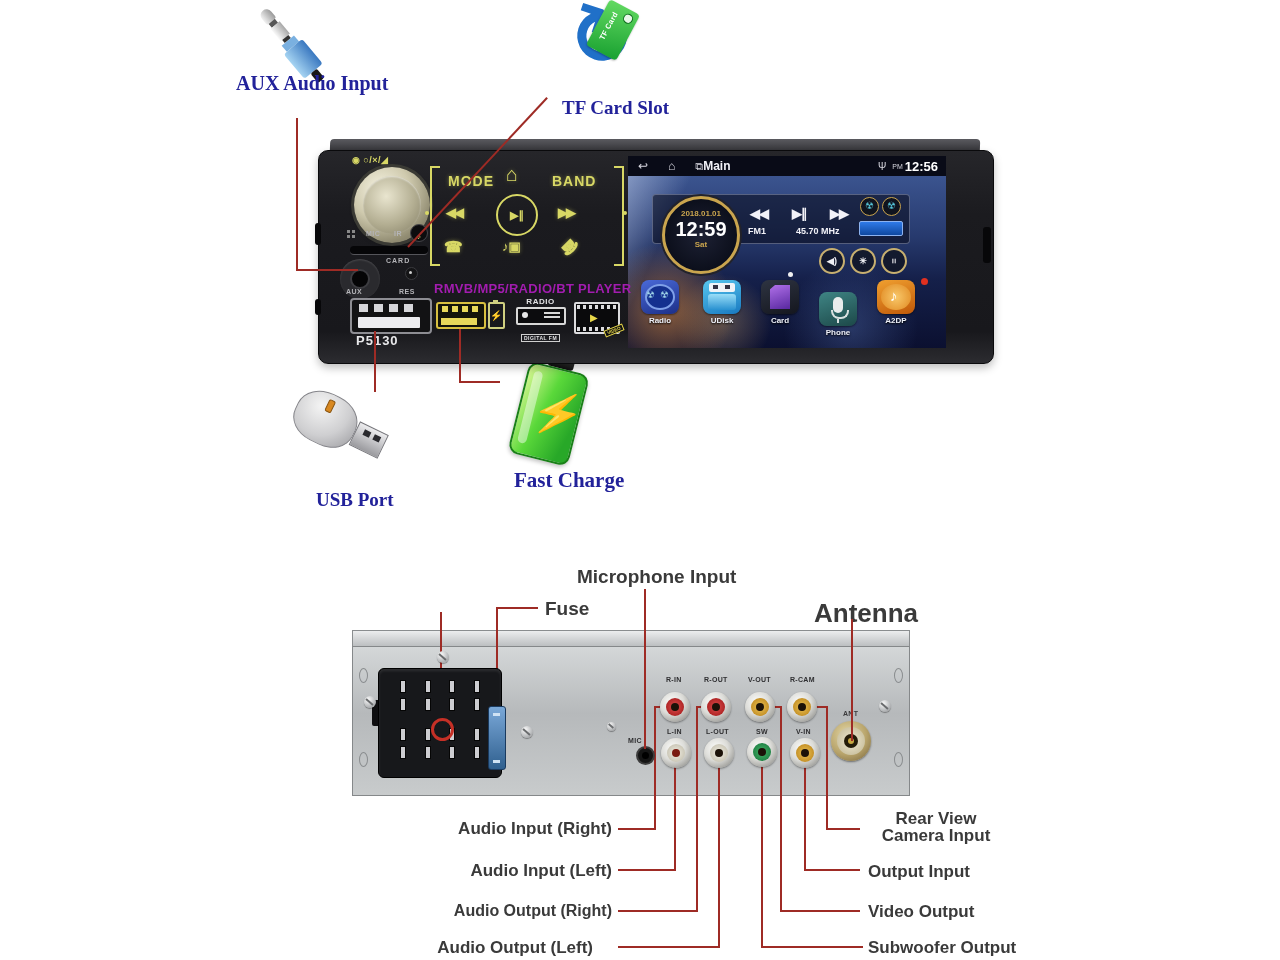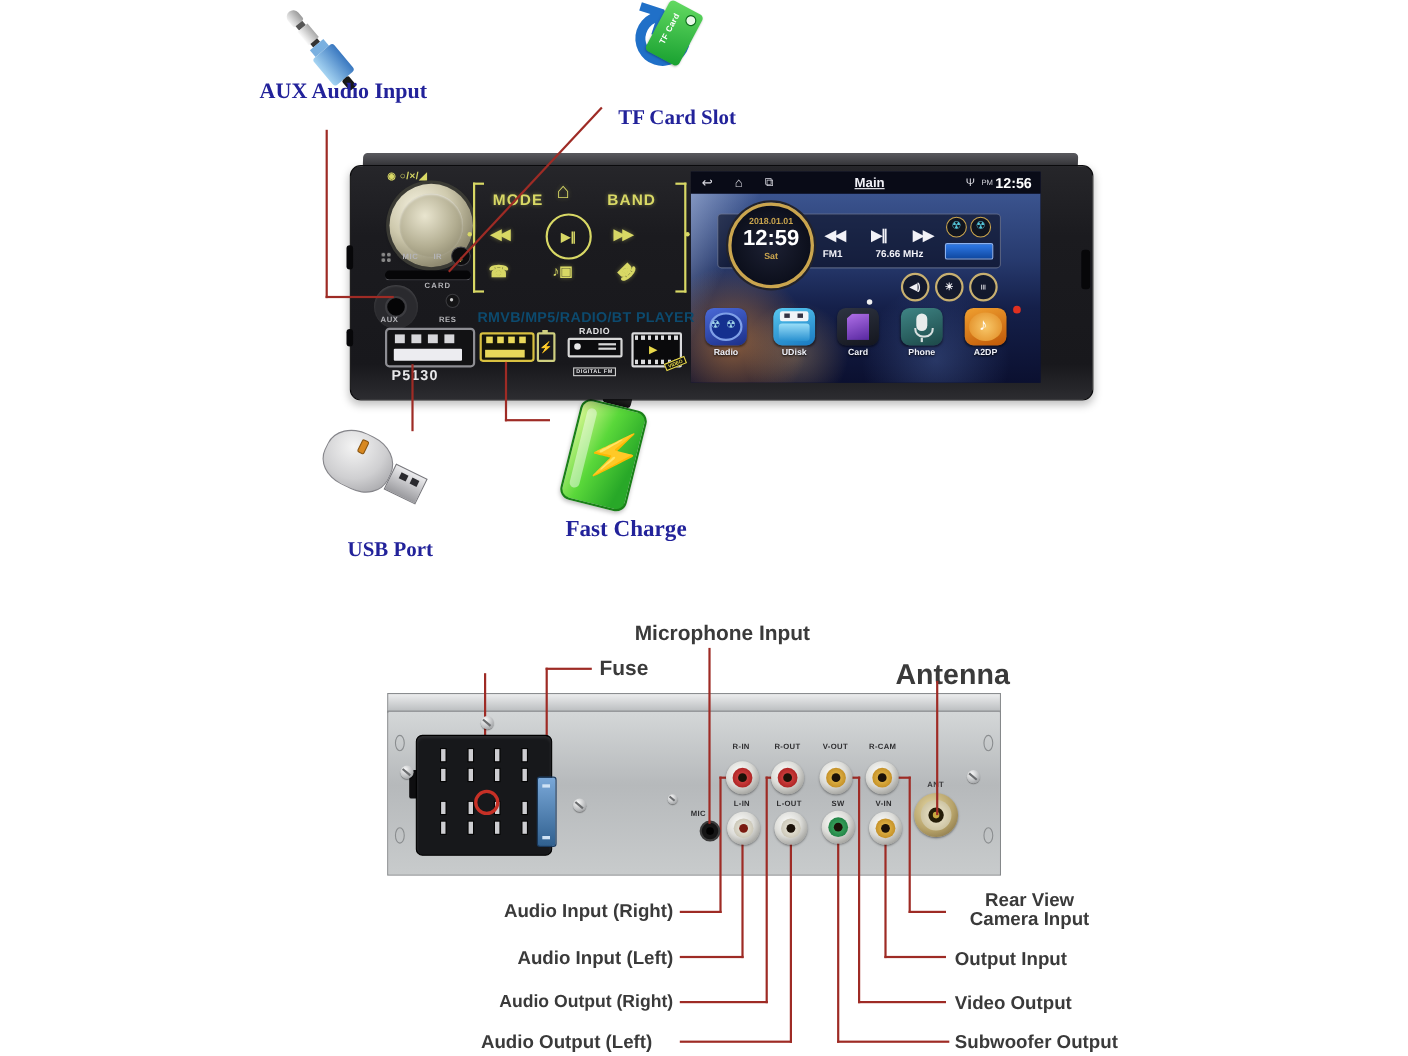--- a/index.html
+++ b/index.html
@@ -48,21 +48,21 @@
   #screen{position:absolute;left:628px;top:156px;width:318px;height:192px;z-index:21;overflow:hidden;background:#0c1130;}
   #sbar{position:absolute;left:0;top:0;width:100%;height:20px;background:rgba(8,10,18,.82);display:flex;align-items:center;color:#d8d8e0;z-index:5;}
   #city{position:absolute;left:0;top:20px;width:100%;height:172px;
     background:
       radial-gradient(circle at 12% 78%,rgba(240,150,60,.55),transparent 22%),
       radial-gradient(circle at 30% 85%,rgba(250,200,120,.3),transparent 18%),
       radial-gradient(circle at 70% 88%,rgba(120,160,240,.25),transparent 25%),
       linear-gradient(115deg,rgba(190,205,235,.55) 0%,transparent 16%),
       linear-gradient(180deg,#3b548f 0%,#273a6e 35%,#15204a 60%,#0b1030 100%);}
   #mediaPanel{position:absolute;left:24px;top:38px;width:256px;height:48px;background:rgba(8,10,24,.55);border:1px solid rgba(150,160,190,.5);border-radius:4px;z-index:6;}
-  #clock{position:absolute;left:34px;top:28px;width:72px;height:72px;border-radius:50%;border:3px solid #caa54e;background:radial-gradient(circle,#1d2134,#0b0e1a 75%);box-shadow:0 0 0 2px #23232a;z-index:7;text-align:center;color:#caa54e;}
+  #clock{position:absolute;left:34px;top:40px;width:72px;height:72px;border-radius:50%;border:3px solid #caa54e;background:radial-gradient(circle,#1d2134,#0b0e1a 75%);box-shadow:0 0 0 2px #23232a;z-index:7;text-align:center;color:#caa54e;}
   .transport{position:absolute;color:#f2f2f8;font:700 13px "Liberation Sans",sans-serif;letter-spacing:-1px;z-index:7;}
   #fanBox{position:absolute;left:230px;top:41px;width:48px;height:42px;z-index:7;}
   .fanC{position:absolute;top:0;width:17px;height:17px;border-radius:50%;border:1px solid #caa54e;background:#10141f;color:#55c4d8;font-size:10px;line-height:16px;text-align:center;}
   #fanBox .bar{position:absolute;left:1px;top:24px;width:42px;height:13px;border:1px solid #8cb2f0;border-radius:2px;background:linear-gradient(180deg,#2f7ae8,#0f48a0);}
   .rbtn{position:absolute;top:92px;width:22px;height:22px;border-radius:50%;border:2px solid #c8b070;background:rgba(18,22,38,.85);color:#f0f0f4;font:700 9px "Liberation Sans",sans-serif;display:flex;align-items:center;justify-content:center;z-index:7;}
   .app{position:absolute;top:124px;width:48px;text-align:center;z-index:7;}
   .app .tile{width:38px;height:34px;margin:0 auto;border-radius:8px;box-shadow:0 1px 2px rgba(0,0,0,.5);position:relative;}
   .app .lbl{margin-top:2px;font:700 8px "Liberation Sans",sans-serif;color:#eef0f8;text-shadow:0 1px 2px #000;}
   
   #trayLip{position:absolute;left:352px;top:630px;width:556px;height:16px;background:linear-gradient(180deg,#ecedee,#b9bcbe);border:1px solid #8a8d8f;z-index:20;}
@@ -179,21 +179,21 @@
   <div class="touchTxt" style="left:552px;top:173px;font-size:14px;letter-spacing:1px;">BAND</div>
   <div class="touchTxt" style="left:446px;top:205px;font-size:13px;letter-spacing:-2px;">◀◀</div>
   <div id="playBtn">
       <span>▶∥</span>
     </div>
   <div class="touchTxt" style="left:558px;top:205px;font-size:13px;letter-spacing:-2px;">▶▶</div>
   <div class="touchTxt" style="left:444px;top:238px;font-size:15px;">☎</div>
   <div class="touchTxt" style="left:502px;top:239px;font-size:13px;">♪▣</div>
   <div class="touchTxt" style="left:560px;top:238px;font-size:15px;transform:rotate(135deg);">☎</div>
 
-  <div class="touchTxt" style="left:434px;top:281px;font-size:13px;color:#0c4a6e;text-shadow:none;letter-spacing:.3px;">RMVB/MP5/RADIO/BT PLAYER</div>
+  <div class="touchTxt" style="left:434px;top:281px;font-size:13px;color:#a21caf;text-shadow:none;letter-spacing:.3px;">RMVB/MP5/RADIO/BT PLAYER</div>
 
   <div id="usbY">
     <span class="pins">
         <i></i>
         <i></i>
         <i></i>
         <i></i>
       </span>
       <span class="tongue"></span>
   </div>
@@ -214,36 +214,36 @@
     <span class="play">▶</span>
     <span class="tag">VIDEO</span>
   </div>
 
   <div id="screen">
     <div id="city"></div>
     <div id="sbar">
       <span style="margin-left:10px;font-size:12px;">↩</span>
       <span style="margin-left:20px;font-size:12px;">⌂</span>
       <span style="margin-left:20px;font-size:11px;">⧉</span>
-      <span style="flex:1;text-align:center;font:700 12px 'Liberation Sans',sans-serif;color:#f2f2f8;text-decoration:underline;">Main</span>
+      <span style="flex:1;text-align:left;font:700 12px 'Liberation Sans',sans-serif;color:#f2f2f8;">Main</span>
       <span style="font-size:10px;">Ψ</span>
       <span style="font-size:7px;margin:0 2px 0 6px;">PM</span>
       <span style="font:700 13px 'Liberation Sans',sans-serif;color:#fff;margin-right:8px;">12:56</span>
     </div>
     <div id="mediaPanel"></div>
     <div id="clock">
       <div style="margin-top:10px;font:700 8px 'Liberation Sans',sans-serif;">2018.01.01</div>
       <div style="font:700 20px 'Liberation Sans',sans-serif;color:#fff;line-height:22px;">12:59</div>
       <div style="font:700 8px 'Liberation Sans',sans-serif;">Sat</div>
     </div>
     <div class="transport" style="left:122px;top:50px;">◀◀</div>
     <div class="transport" style="left:164px;top:50px;">▶∥</div>
     <div class="transport" style="left:202px;top:50px;">▶▶</div>
     <div class="transport" style="left:120px;top:70px;font-size:9px;letter-spacing:0;">FM1</div>
-    <div class="transport" style="left:168px;top:70px;font-size:9px;letter-spacing:0;">76.66 MHz</div>
+    <div class="transport" style="left:168px;top:70px;font-size:9px;letter-spacing:0;">45.70 MHz</div>
     <div id="fanBox">
       <span class="fanC" style="left:2px;">☢</span>
       <span class="fanC" style="left:24px;">☢</span>
       <span class="bar"></span>
     </div>
     <div class="rbtn" style="left:191px;">
         <span>◀)</span>
       </div>
     <div class="rbtn" style="left:222px;">
         <span>☀</span>
@@ -268,21 +268,21 @@
         <i style="position:absolute;left:5px;top:14px;width:28px;height:16px;background:linear-gradient(180deg,#9adef8,#2890d0);border-radius:3px;"></i>
       </div>
       <div class="lbl">UDisk</div>
     </div>
     <div class="app" style="left:128px;">
       <div class="tile" style="background:linear-gradient(160deg,#2e3442,#14161e);">
         <i style="position:absolute;left:9px;top:5px;width:20px;height:24px;background:linear-gradient(160deg,#b070e8,#5828a0);clip-path:polygon(25% 0,100% 0,100% 100%,0 100%,0 18%);"></i>
       </div>
       <div class="lbl">Card</div>
     </div>
-    <div class="app" style="left:186px;">
+    <div class="app" style="left:186px;margin-top:12px;">
       <div class="tile" style="background:linear-gradient(160deg,#3f8585,#1c4848);">
         <i style="position:absolute;left:14px;top:5px;width:10px;height:16px;background:#e8ecec;border-radius:5px;"></i>
         <i style="position:absolute;left:12px;top:18px;width:14px;height:7px;border:2px solid #d8e0e0;border-top:none;border-radius:0 0 8px 8px;"></i>
         <i style="position:absolute;left:18px;top:27px;width:2px;height:4px;background:#d8e0e0;"></i>
       </div>
       <div class="lbl">Phone</div>
     </div>
     <div class="app" style="left:244px;">
       <div class="tile" style="background:linear-gradient(160deg,#f0a030,#c05808);">
         <i style="position:absolute;inset:4px;border-radius:50%;background:radial-gradient(circle,#f8c86a,#e08820);"></i>

